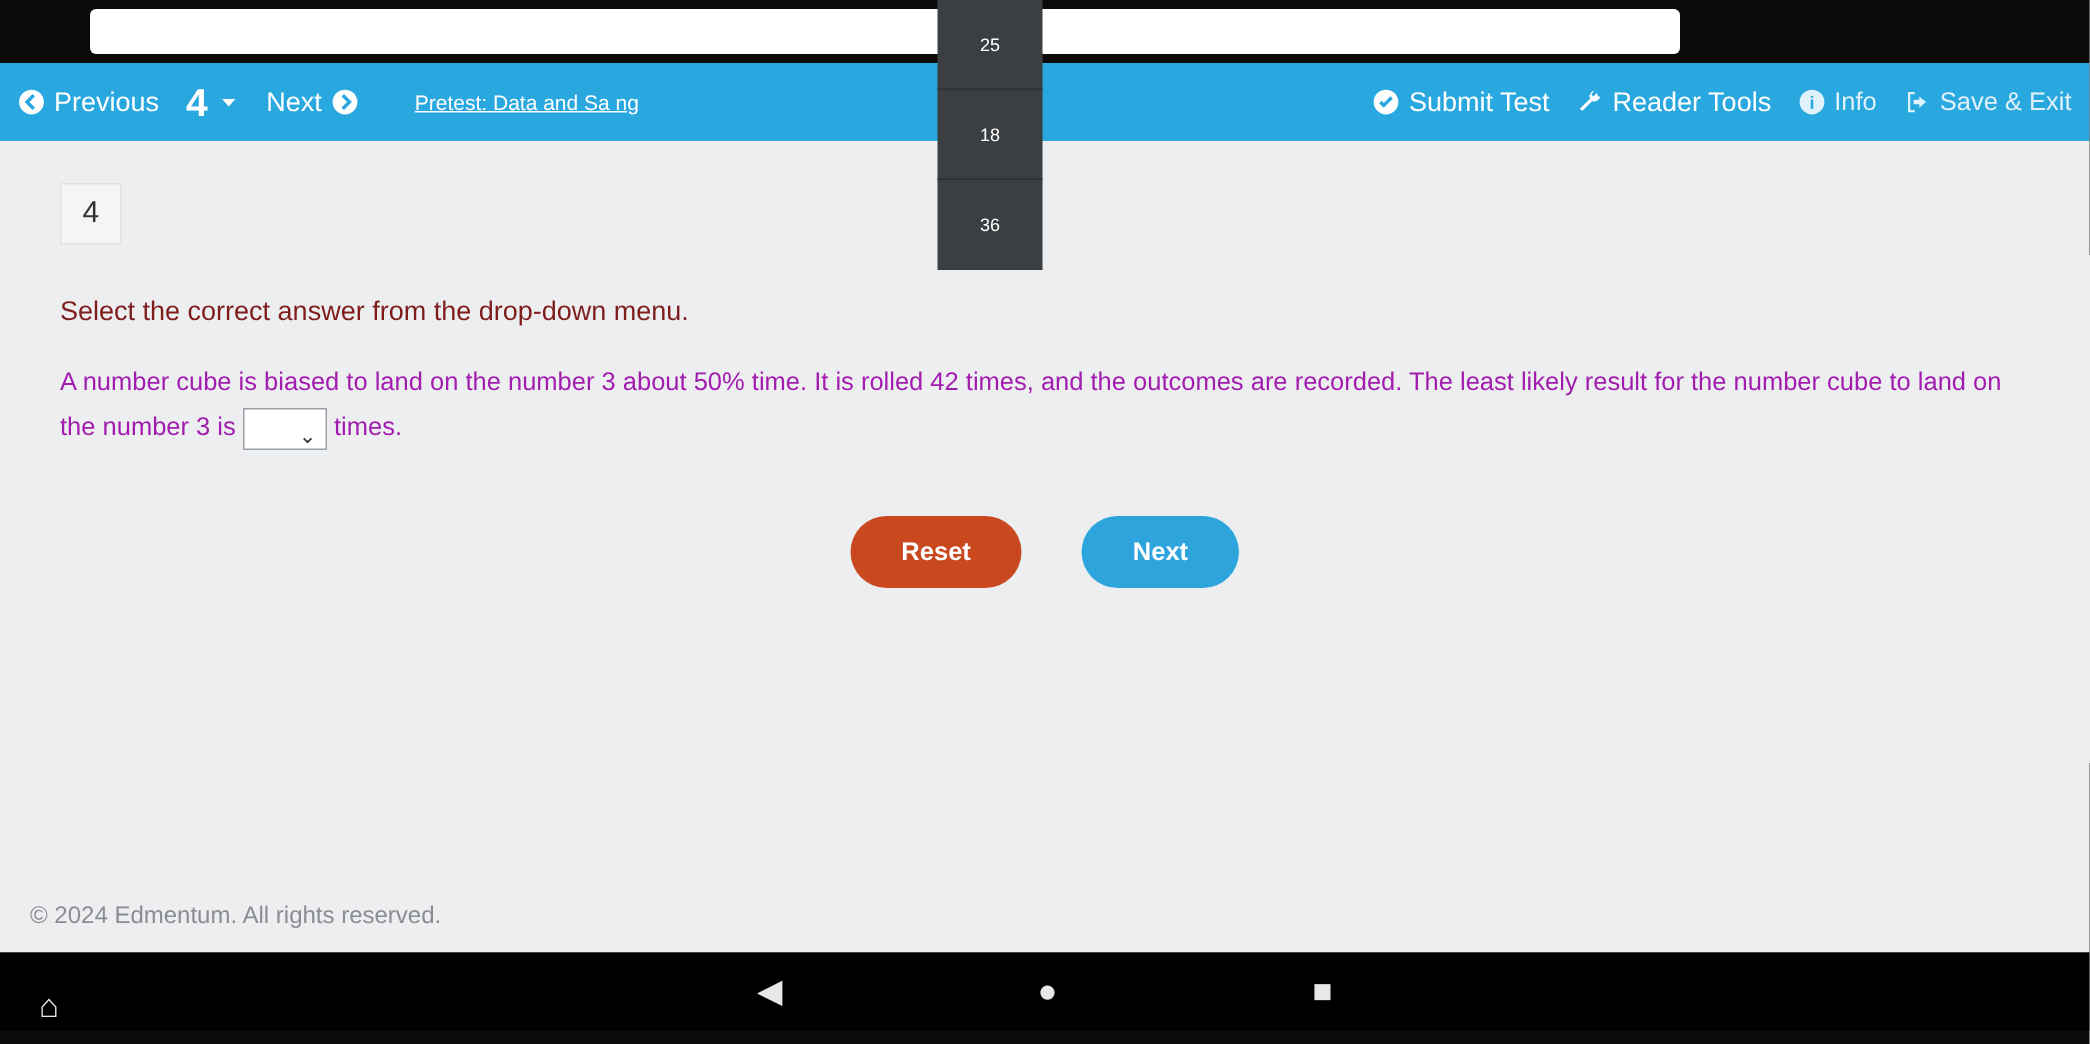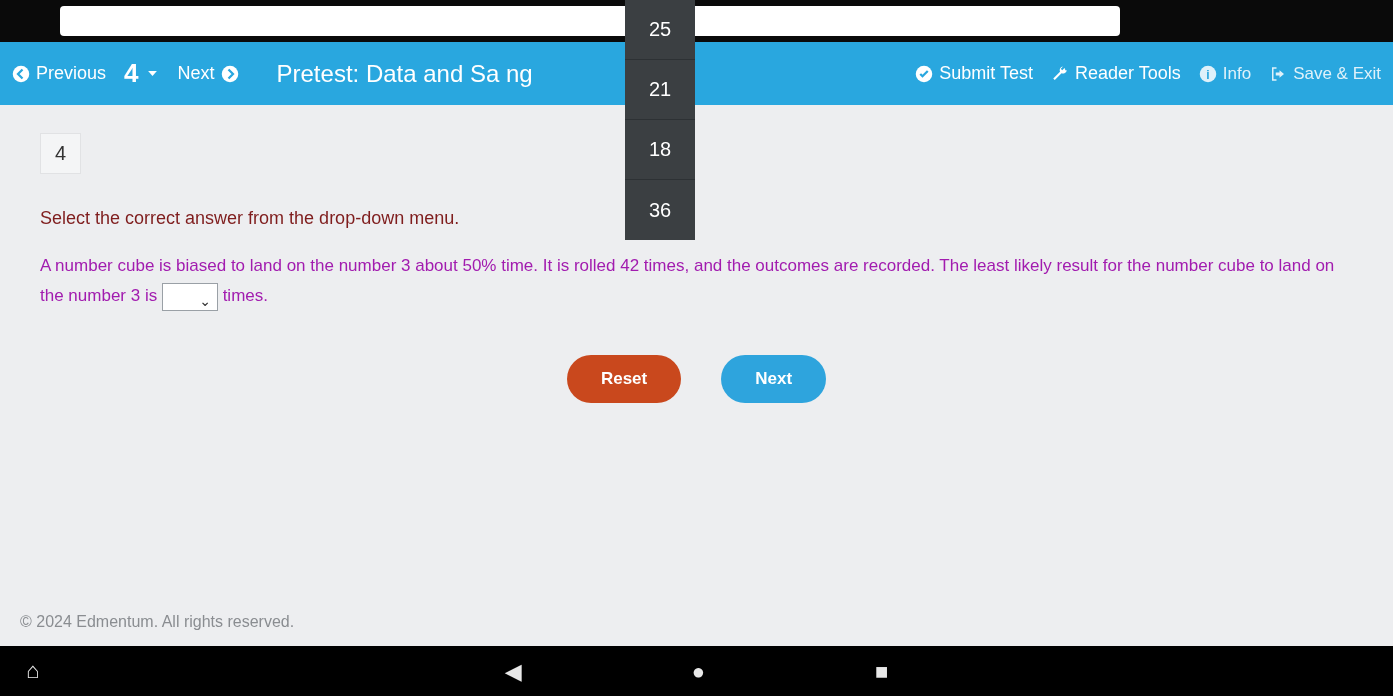--- a/index.html
+++ b/index.html
@@ -19,42 +19,43 @@
   }
   .addr-bar {
     margin-left: 60px;
     width: 1060px;
     height: 30px;
     background: #fff;
     border-radius: 4px;
   }
   .toolbar {
     background: #29a7df;
-    height: 63px;
+    height: 52px;
     display: flex;
     align-items: center;
     color: #fff;
     font-size: 18px;
     padding: 0 12px;
     gap: 18px;
   }
   .tb-item {
     display: flex;
     align-items: center;
     gap: 6px;
     cursor: pointer;
     white-space: nowrap;
   }
   .tb-big { font-size: 26px; font-weight: 600; }
   .tb-title {
     flex: 0 0 auto;
-    font-size: 24px;
+    font-size: 14px;
     font-weight: 400;
     margin: 0 20px;
     white-space: nowrap;
+    text-decoration: underline;
   }
   .spacer { flex: 1; }
   .tb-dim { opacity: 0.85; font-size: 17px; }
   .content {
     background: #edeef0;
     padding: 28px 40px 10px 40px;
     height: 500px;
     position: relative;
   }
   .qnum-box {
@@ -143,21 +144,21 @@
     width: 70px;
     background: #3b3f42;
     color: #fff;
     z-index: 50;
   }
   .dd-opt {
     height: 60px;
     display: flex;
     align-items: center;
     justify-content: center;
-    font-size: 20px;
+    font-size: 12px;
     cursor: pointer;
     border-bottom: 1px solid #2d3134;
   }
   .dd-opt:last-child { border-bottom: none; text-align: right; }
 
   svg.ico { width: 18px; height: 18px; fill: #fff; flex: 0 0 auto; }
   svg.ico-sm { width: 15px; height: 15px; fill: #fff; }
 </style>
 </head>
 <body>
@@ -235,16 +236,15 @@
 
 <div class="android-nav">
   <span class="nav-ic">◀</span>
   <span class="nav-ic">●</span>
   <span class="nav-ic">■</span>
 </div>
 <div class="home-left">⌂</div>
 
 <div class="dd-menu">
   <div class="dd-opt">25</div>
-  <div class="dd-opt">21</div>
   <div class="dd-opt">18</div>
   <div class="dd-opt">36</div>
 </div>
 
 </body></html>

